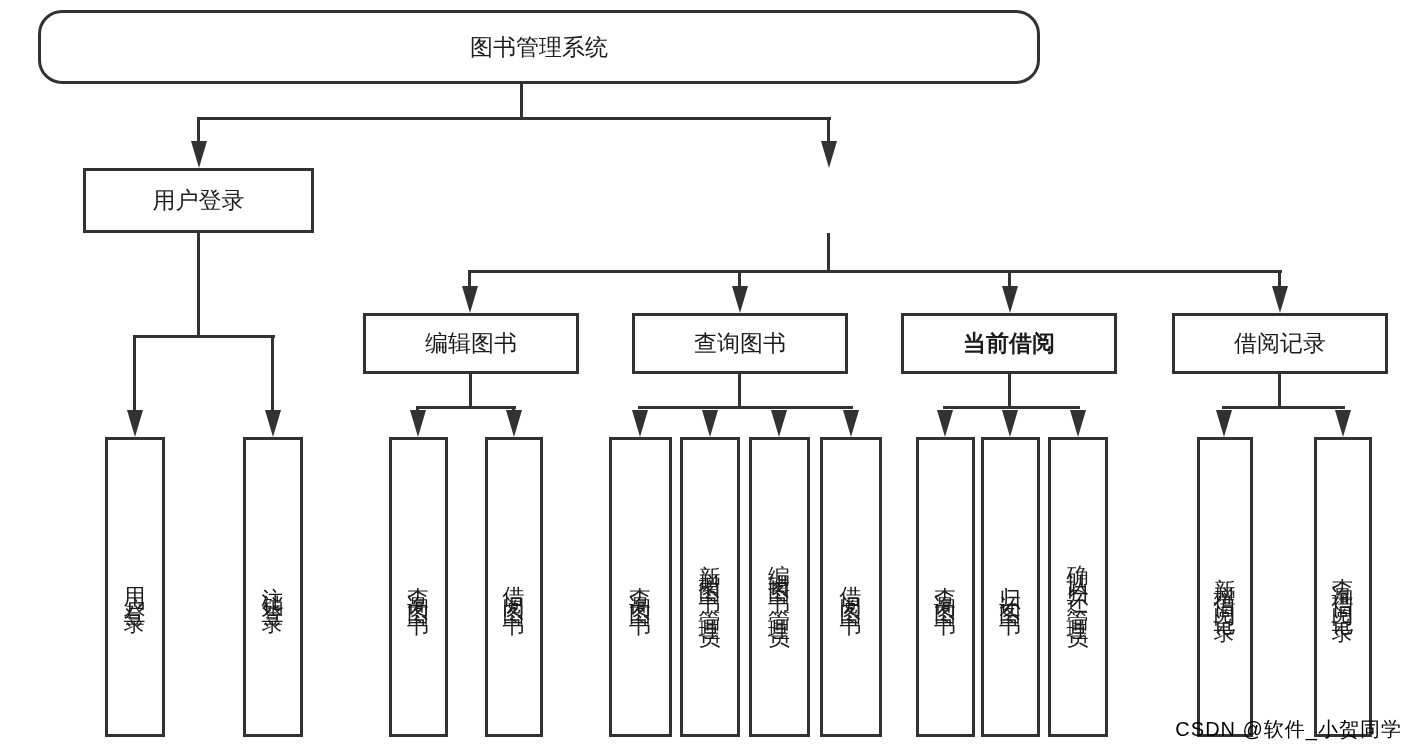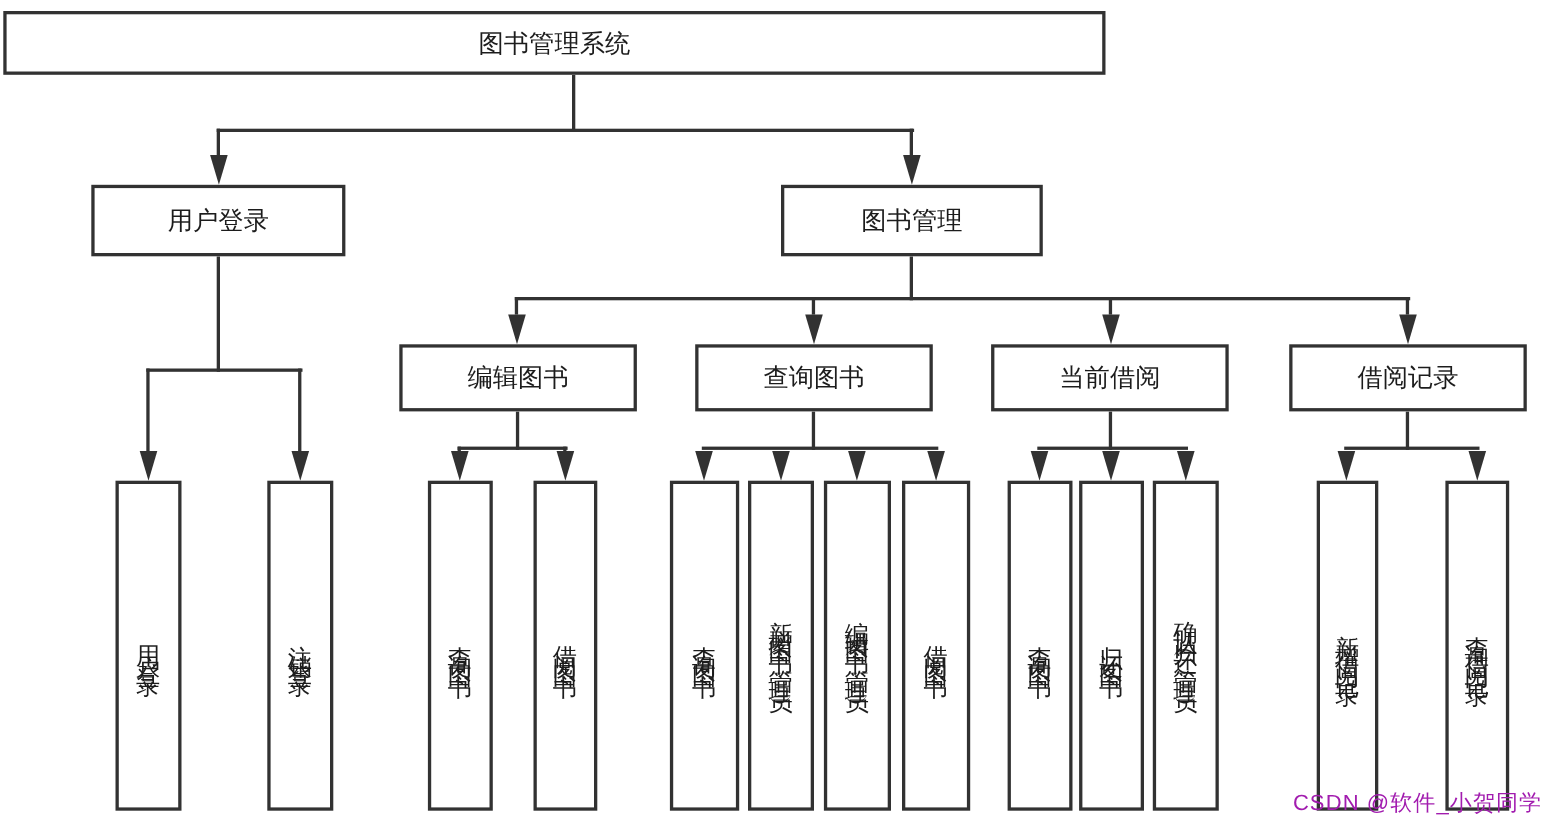--- a/index.html
+++ b/index.html
@@ -35,21 +35,21 @@
     position:absolute;width:0;height:0;
     border-left:8px solid transparent;
     border-right:8px solid transparent;
     border-top:27px solid #323232;
     z-index:1;
   }
   .watermark{
     position:absolute;
     top:716px;right:3px;
     font-size:20px;
-    color:#a21caf;
+    color:#000000;
     letter-spacing:1px;
     z-index:3;
     white-space:nowrap;
   }
 </style>
 </head>
 <body>
 
 <div id="canvas">
 
@@ -96,38 +96,35 @@
   <div class="hl" style="left:943px;top:406px;width:137px;"></div>
   <div class="ah" style="left:937px;top:410px;"></div>
   <div class="ah" style="left:1002px;top:410px;"></div>
   <div class="ah" style="left:1070px;top:410px;"></div>
 
   <div class="vl" style="left:1278px;top:374px;height:35px;"></div>
   <div class="hl" style="left:1222px;top:406px;width:123px;"></div>
   <div class="ah" style="left:1216px;top:410px;"></div>
   <div class="ah" style="left:1335px;top:410px;"></div>
 
-  <div class="box" style="left:3px;top:10px;width:1002px;height:58px;">
+  <div class="box" style="left:38px;top:10px;width:1002px;height:74px;border-radius:24px;">
     <span>图书管理系统</span>
   </div>
 
   <div class="box" style="left:83px;top:168px;width:231px;height:65px;">
     <span>用户登录</span>
-  </div>
-  <div class="box" style="left:710px;top:168px;width:238px;height:65px;">
-    <span>图书管理</span>
   </div>
 
   <div class="box" style="left:363px;top:313px;width:216px;height:61px;">
     <span>编辑图书</span>
   </div>
   <div class="box" style="left:632px;top:313px;width:216px;height:61px;">
     <span>查询图书</span>
   </div>
-  <div class="box" style="left:901px;top:313px;width:216px;height:61px;">
+  <div class="box" style="left:901px;top:313px;width:216px;height:61px;font-weight:bold;">
     <span>当前借阅</span>
   </div>
   <div class="box" style="left:1172px;top:313px;width:216px;height:61px;">
     <span>借阅记录</span>
   </div>
 
   <div class="box leaf" style="left:105px;top:437px;width:60px;height:300px;">
     <span class="vtext">用户登录</span>
   </div>
   <div class="box leaf" style="left:243px;top:437px;width:60px;height:300px;">

